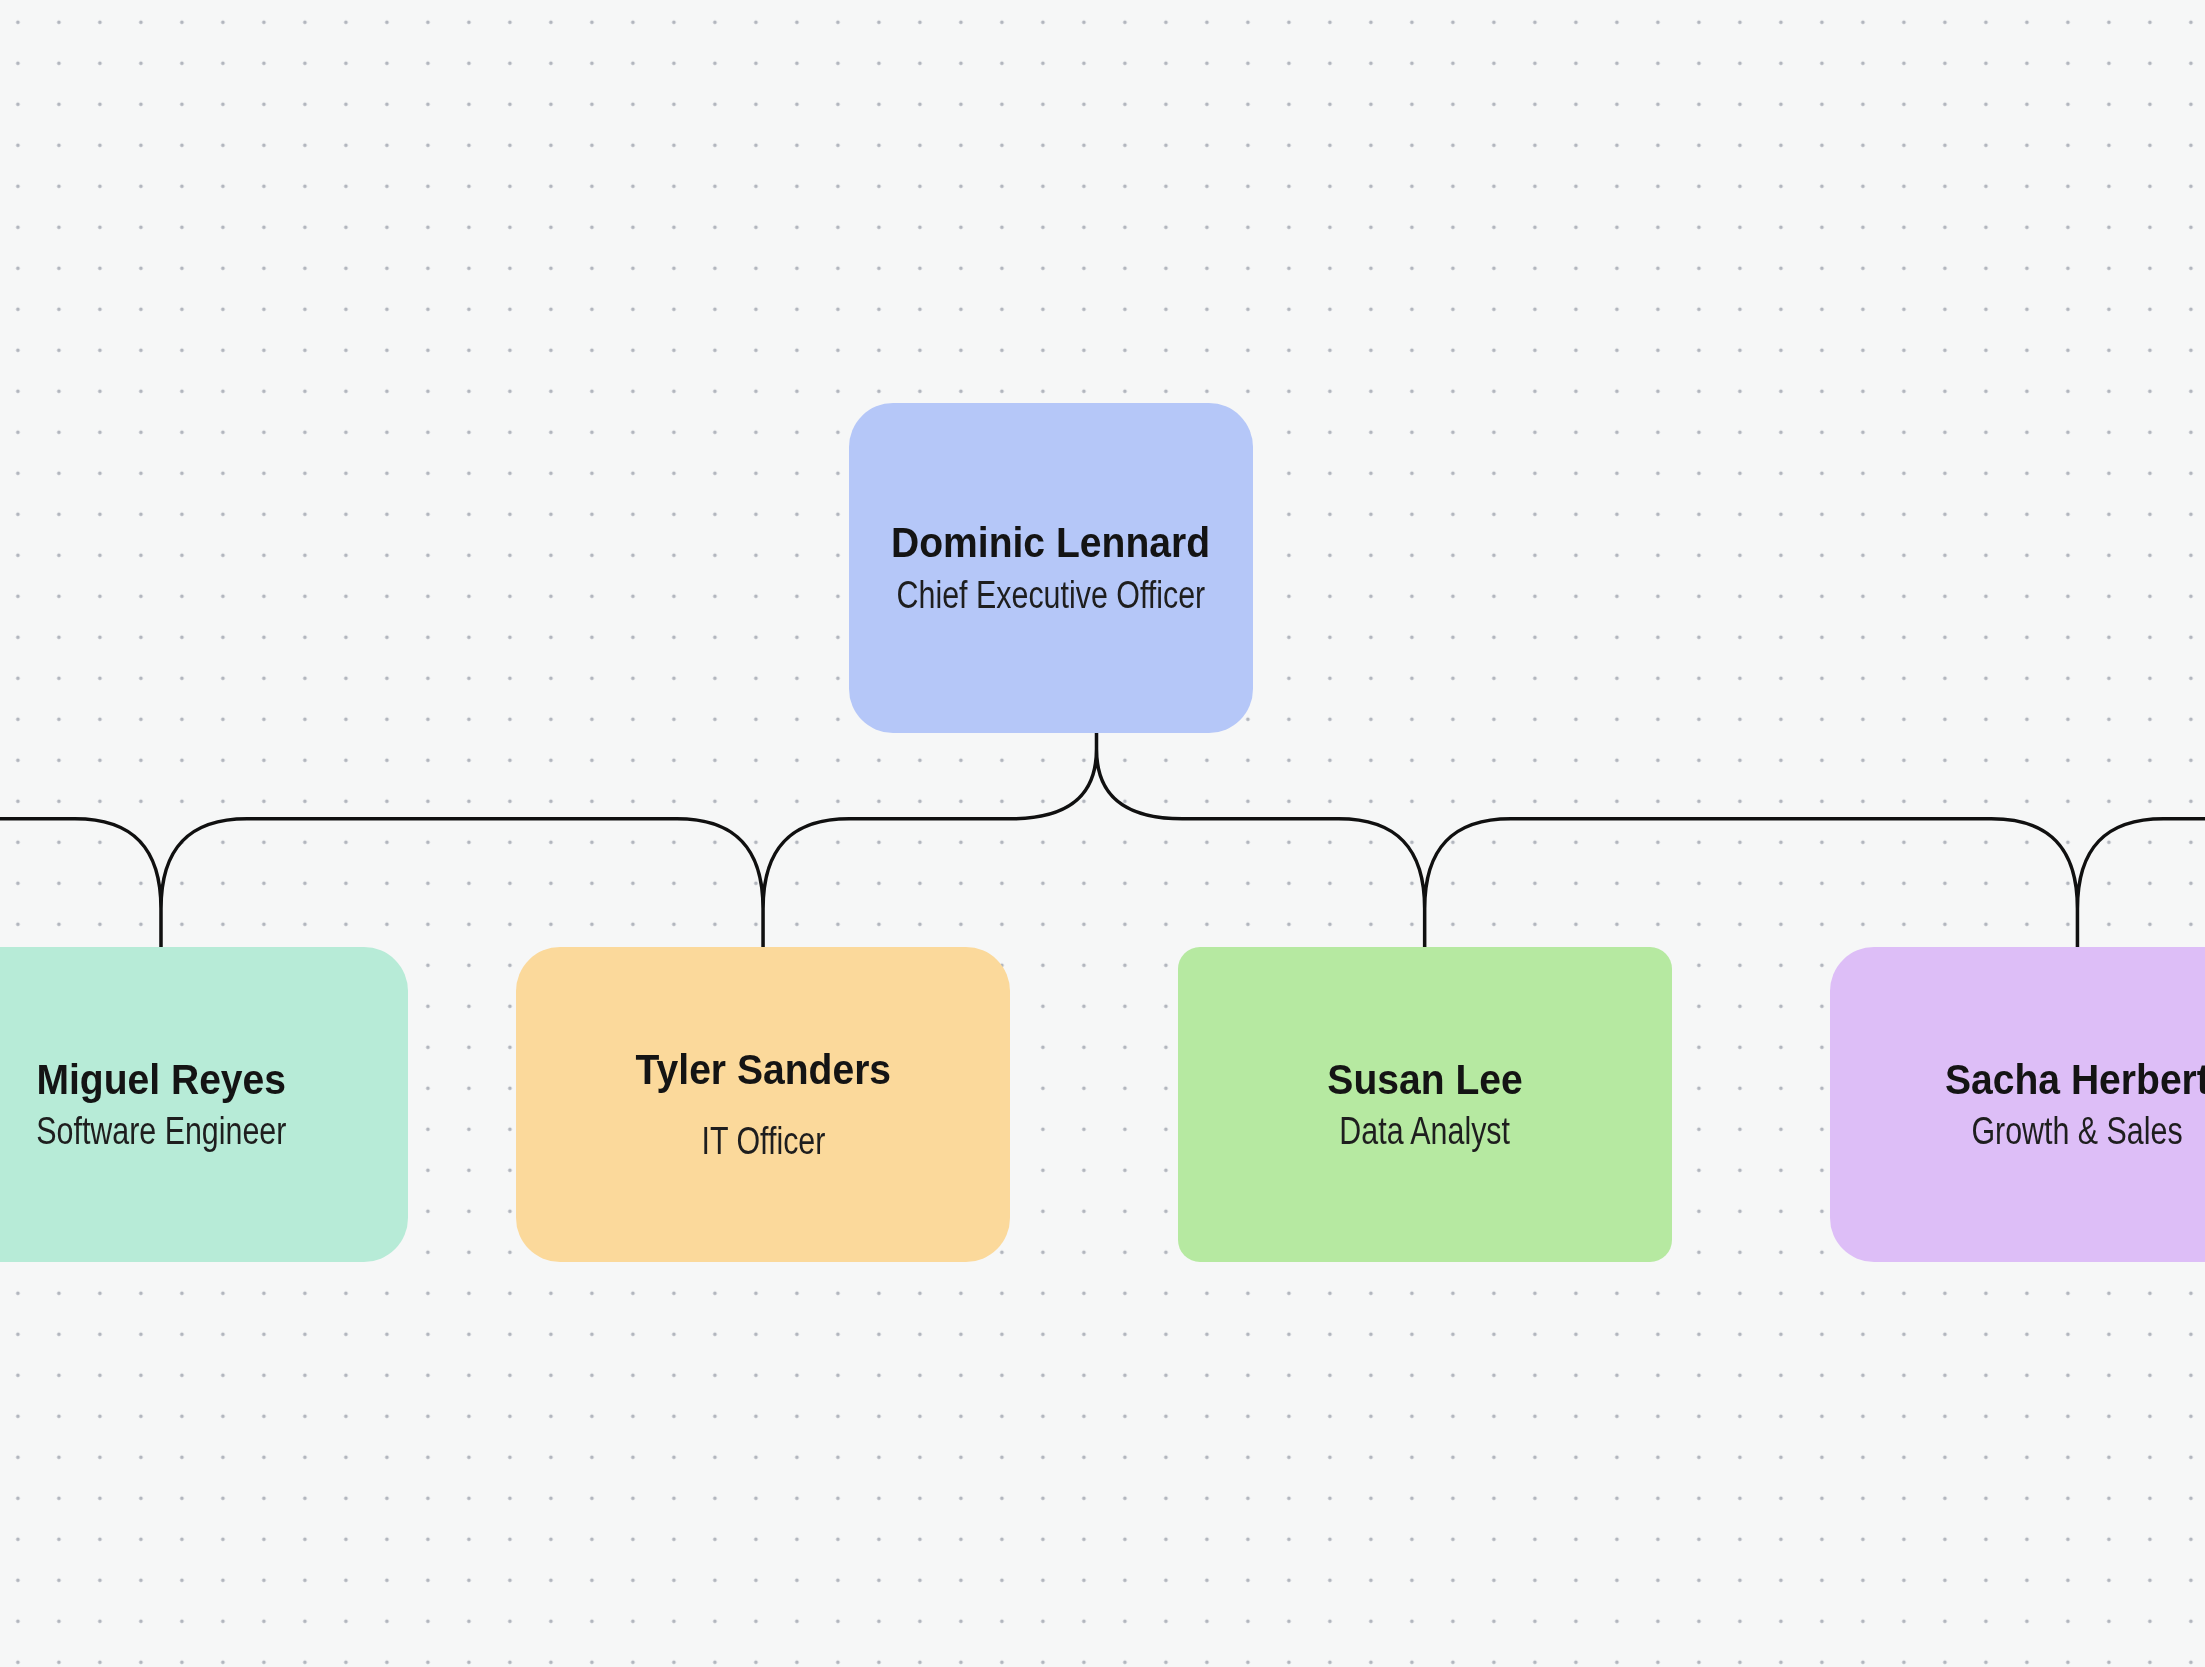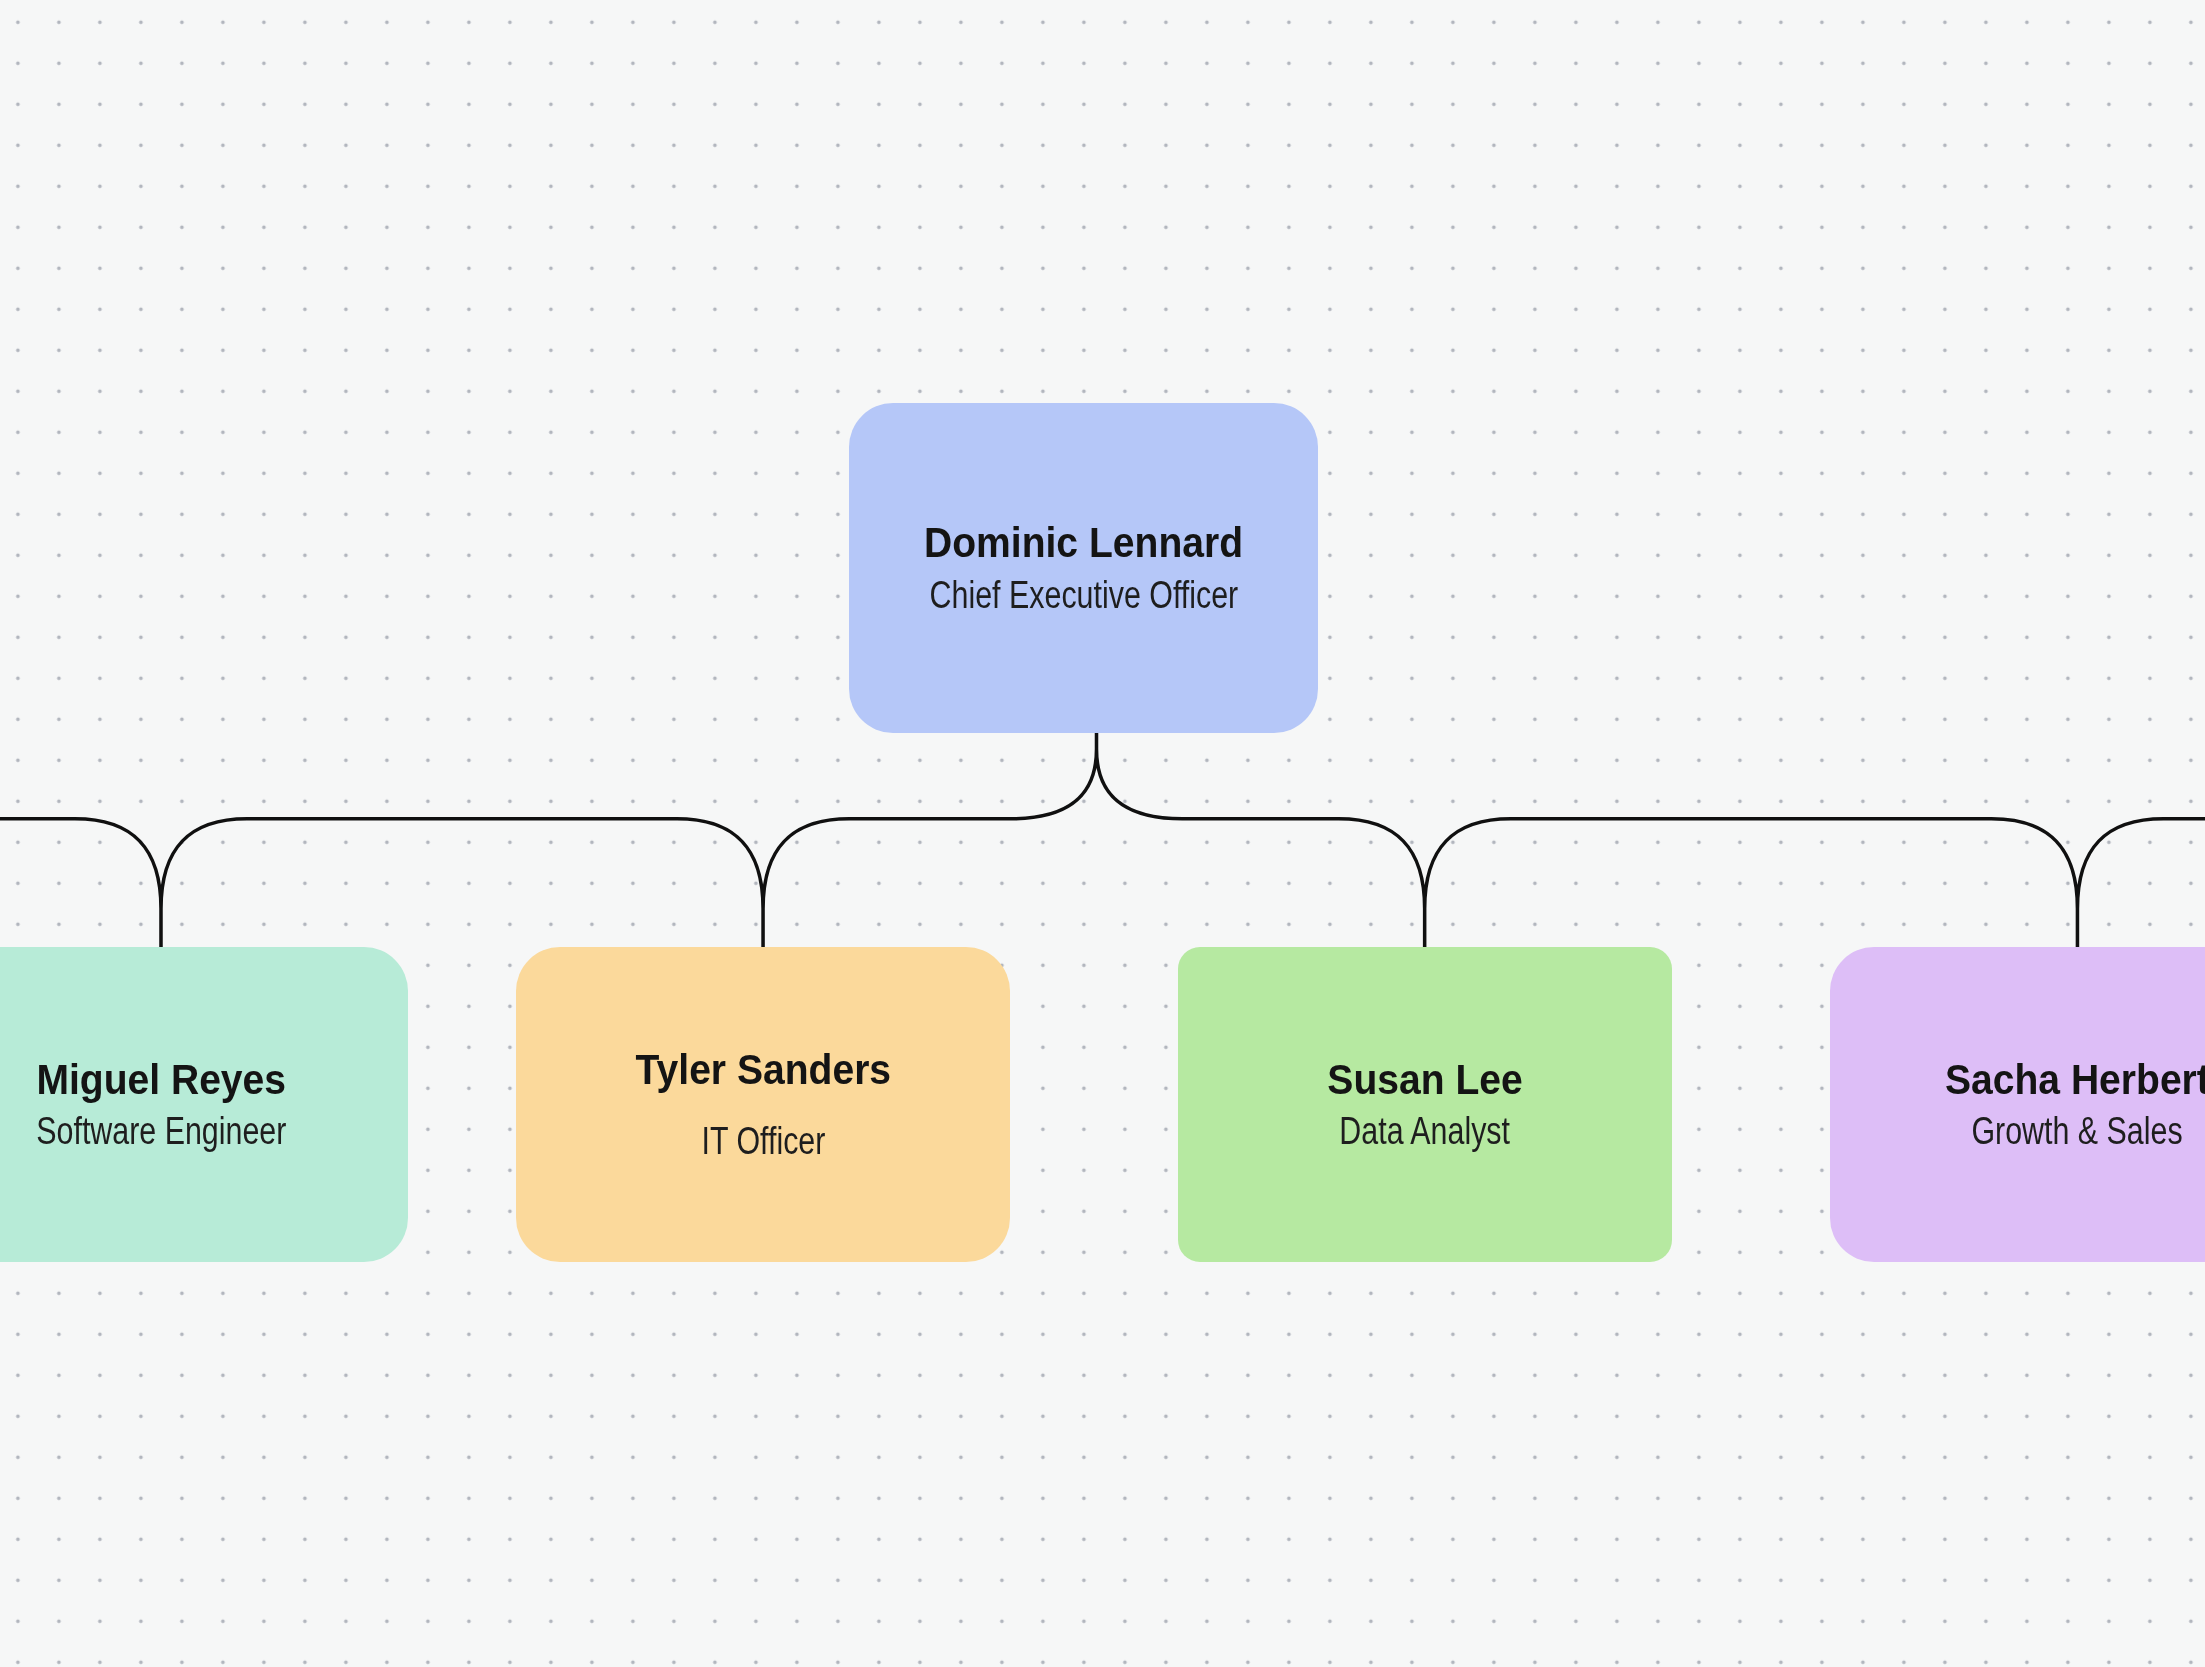--- a/index.html
+++ b/index.html
@@ -43,21 +43,21 @@
   .node .role {
     font-size: 38px;
     font-weight: 400;
     color: #1e1e1e;
     line-height: 45px;
     white-space: nowrap;
     transform: scaleX(0.80);
     transform-origin: center;
   }
   
-  .node-root    { left: 849px; top:  403px; width: 469px; height: 330px; }
+  .node-root    { left: 849px; top:  403px; width: 404px; height: 330px; }
   .node-child-0 { left: -86px; top: 947px; width: 494px; height: 315px; }
   .node-child-1 { left: 516px; top: 947px; width: 494px; height: 315px; }
   .node-child-2 { left: 1178px; top: 947px; width: 494px; height: 315px; }
   .node-child-3 { left: 1830px; top: 947px; width: 494px; height: 315px; }
 </style>
 </head>
 <body>
 
 <div class="canvas" style="background-color: rgb(246, 247, 247); background-image: radial-gradient(circle, rgb(178, 182, 190) 1.8px, transparent 2.1px); background-size: 41px 41px; background-position: -2.6px 1.8px;">
 

